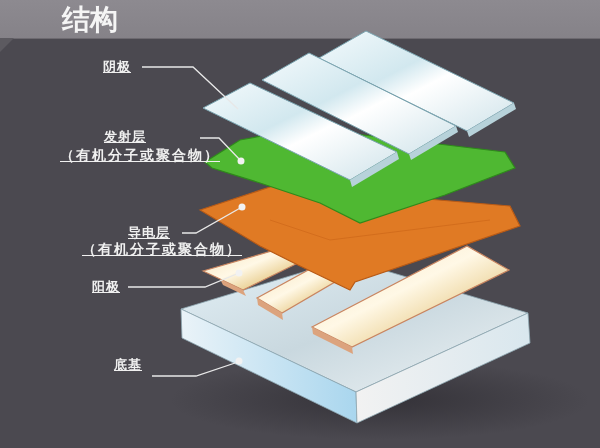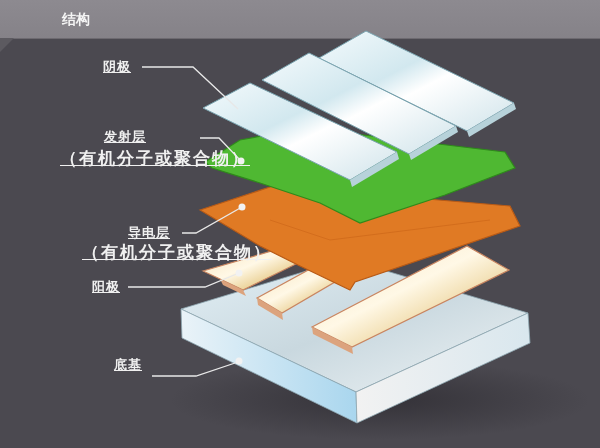--- a/index.html
+++ b/index.html
@@ -20,27 +20,27 @@
   }
   .title {
     position: absolute; left: 62px; top: 7px; height: 26px;
     display: flex; align-items: center; gap: 8px;
   }
   .title-en {
     color: #2fb4e0; font-weight: bold; font-size: 22px; letter-spacing: 1px;
     font-family: "DejaVu Sans", sans-serif;
     text-shadow: 0 0 2px rgba(40,170,220,0.5);
   }
-  .title-zh { color: #f5f5f5; font-size: 14px; font-weight: bold; }
+  .title-zh { color: #f5f5f5; font-size: 28px; font-weight: bold; }
   .diagram { position: absolute; left: 0; top: 0; }
   .label {
     position: absolute; color: #f0f0f0; font-size: 13px; font-weight: bold;
     white-space: nowrap; letter-spacing: 1px; text-decoration: underline;
   }
-  .label .sub { display: block; font-size: 17px; letter-spacing: 2px; }
+  .label .sub { display: block; font-size: 14px; letter-spacing: 2px; }
 </style>
 </head>
 <body>
 
 <div class="header"></div>
 <div class="corner"></div>
 <div class="title">
   <span class="title-zh">结构</span>
 </div>
 

